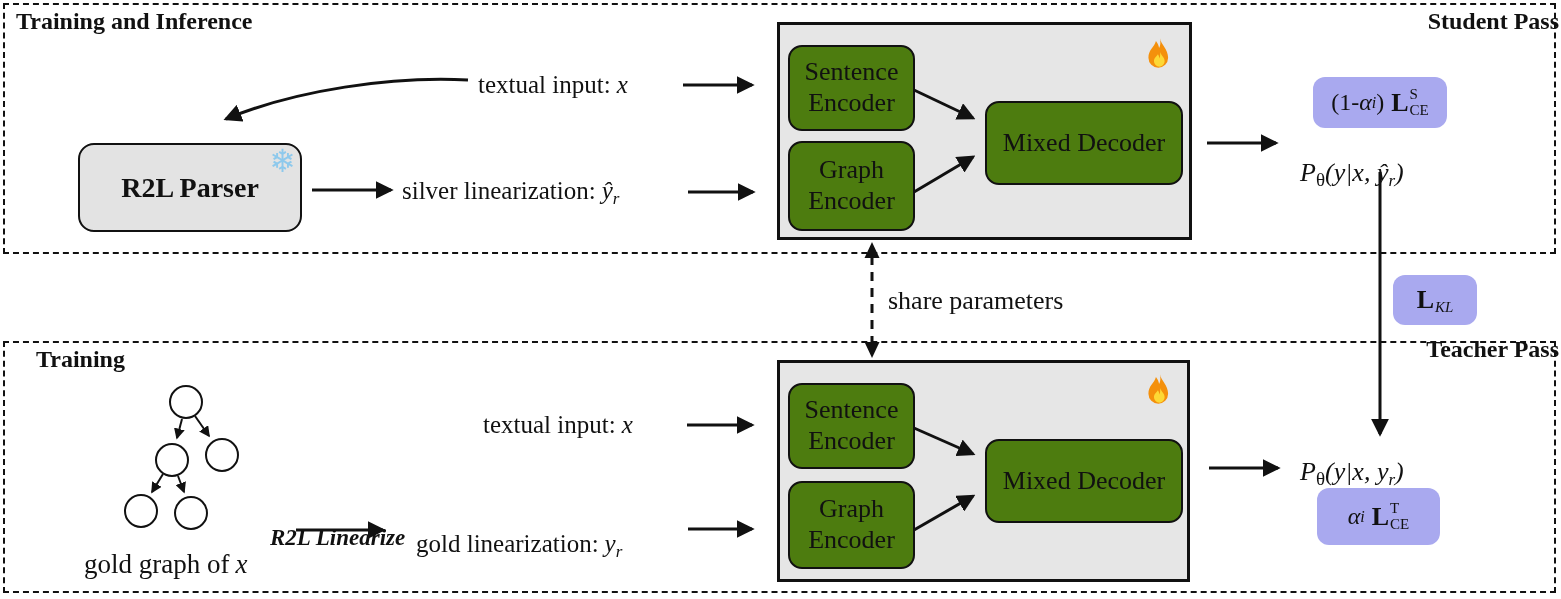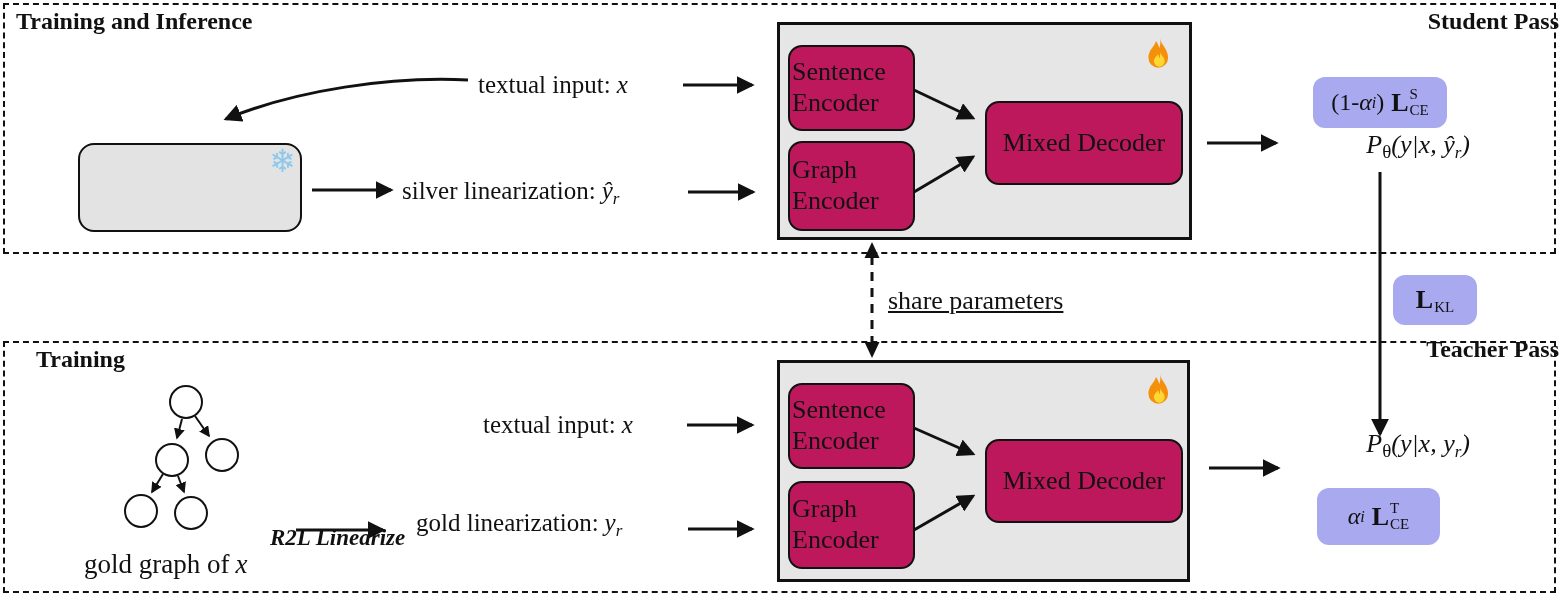--- a/index.html
+++ b/index.html
@@ -1,35 +1,35 @@
 <!DOCTYPE html>
 <html><head>
 <meta charset="utf-8">
 <style>
   html,body{margin:0;padding:0;background:#fff;}
   .canvas{position:relative;width:1561px;height:599px;background:#ffffff;
           font-family:"Liberation Serif","DejaVu Serif",serif;color:#111;overflow:hidden;padding-left:20px;}
   .dashed-box{position:absolute;border:2.5px dashed #111;box-sizing:border-box;background:transparent;}
   .section-title{position:absolute;font-weight:bold;font-size:24px;white-space:nowrap;}
   .panel{position:absolute;background:#e6e6e6;border:3px solid #111;box-sizing:border-box;}
-  .green-box{position:absolute;background:#be185d;border:2.5px solid #111;border-radius:14px;
-             display:flex;align-items:center;justify-content:center;
+  .green-box{position:absolute;background:#4d7c0f;border:2.5px solid #111;border-radius:14px;
+             display:flex;align-items:center;justify-content:center;text-align:center;
              font-size:26px;line-height:1.18;box-sizing:border-box;padding:2px;}
   .parser-box{position:absolute;left:78px;top:143px;width:224px;height:89px;background:#e3e3e3;
               border:2.5px solid #111;border-radius:16px;display:flex;align-items:center;
               justify-content:center;font-size:28px;font-weight:bold;box-sizing:border-box;}
   .snowflake{position:absolute;right:4px;top:0px;font-size:32px;line-height:1;
              font-family:"DejaVu Sans",sans-serif;color:#8ec9ec;font-weight:normal;}
   .badge{position:absolute;background:#a9a9ef;border-radius:12px;display:flex;align-items:center;
          justify-content:center;font-size:24px;white-space:nowrap;box-sizing:border-box;}
   .badge b{font-size:26px;}
   .label{position:absolute;font-size:25px;white-space:nowrap;}
   .label .var{font-style:italic;margin-left:6px;}
   .label .vsub{font-style:italic;font-size:17px;vertical-align:-5px;}
-  .formula{position:absolute;font-size:26px;font-style:italic;text-align:right;white-space:nowrap;}
+  .formula{position:absolute;font-size:26px;font-style:italic;text-align:left;white-space:nowrap;margin-top:28px;}
   .formula .theta{font-style:normal;font-size:19px;vertical-align:-5px;}
   .formula .vsub{font-size:17px;vertical-align:-5px;}
   .lstack{display:inline-flex;flex-direction:column;align-items:flex-start;vertical-align:-9px;
           font-size:15px;line-height:1.05;margin-left:1px;font-style:normal;}
   .alpha{font-style:italic;}
   .asub{font-style:italic;font-size:16px;vertical-align:-5px;}
   .coef-gap{display:inline-block;width:7px;}
   .node{position:absolute;width:34px;height:34px;border:2px solid #111;border-radius:50%;
         background:#fff;box-sizing:border-box;}
   .linearize{position:absolute;font-size:23px;font-weight:bold;font-style:italic;white-space:nowrap;margin-top:36px;}
@@ -44,20 +44,21 @@
 
   <div class="dashed-box" style="left:3px;top:3px;width:1553px;height:251px;"></div>
   <div class="dashed-box" style="left:3px;top:341px;width:1553px;height:252px;"></div>
 
   <div class="section-title" style="left:16px;top:8px;">Training and Inference</div>
   <div class="section-title" style="right:22px;top:8px;margin-left:9px;">Student Pass</div>
   <div class="section-title" style="left:22px;top:346px;margin-left:14px;">Training</div>
   <div class="section-title" style="right:22px;top:336px;">Teacher Pass</div>
 
   <div class="parser-box">
+    <span>R2L Parser</span>
     <span class="snowflake">❄</span>
   </div>
 
   <div class="label" style="left:478px;top:71px;">
     <span>textual input:</span><span class="var">x</span>
   </div>
   <div class="label" style="left:402px;top:177px;">
     <span>silver linearization:</span><span class="var">ŷ</span><span class="vsub">r</span>
   </div>
 
@@ -80,44 +81,44 @@
       <b>L</b>
       <span class="lstack">
         <span>S</span>
         <span>CE</span>
       </span>
   </div>
   <div class="formula" style="left:1300px;top:130px;width:170px;">
     <span>P</span><span class="theta">θ</span><span>(y|x, </span><span>ŷ</span><span class="vsub">r</span><span>)</span>
   </div>
 
-  <div class="share-label" style="left:888px;top:286px;text-decoration:underline;">share parameters</div>
+  <div class="share-label" style="left:888px;top:286px;">share parameters</div>
   <div class="badge" style="left:1393px;top:275px;width:84px;height:50px;">
     <b>L</b>
-      <span class="lstack" style="vertical-align:-14px;">
+      <span class="lstack" style="vertical-align:-14px;font-style:italic;">
         <span>&nbsp;</span>
         <span>KL</span>
       </span>
   </div>
 
   <div class="node" style="left:169px;top:385px;"></div>
   <div class="node" style="left:155px;top:443px;"></div>
   <div class="node" style="left:205px;top:438px;"></div>
   <div class="node" style="left:124px;top:494px;"></div>
   <div class="node" style="left:174px;top:496px;"></div>
 
   <div class="label" style="left:84px;top:549px;font-size:27px;">
     <span>gold graph of</span><span class="var">x</span>
   </div>
   <div class="linearize" style="left:270px;top:489px;">R2L Linearize</div>
 
   <div class="label" style="left:483px;top:411px;">
     <span>textual input:</span><span class="var">x</span>
   </div>
-  <div class="label" style="left:416px;top:509px;">
+  <div class="label" style="left:416px;top:530px;">
     <span>gold linearization:</span><span class="var">y</span><span class="vsub">r</span>
   </div>
 
   <div class="panel" style="left:777px;top:360px;width:413px;height:222px;">
     <div class="green-box" style="left:8px;top:20px;width:127px;height:86px;">Sentence Encoder</div>
     <div class="green-box" style="left:8px;top:118px;width:127px;height:88px;">Graph Encoder</div>
     <div class="green-box" style="left:205px;top:76px;width:198px;height:84px;">Mixed Decoder</div>
     <svg class="fire" style="left:360px;top:10px;" width="40" height="44" viewBox="0 0 34 38">
       <path fill="#f4900c" d="M17 1 C 18 7 24 10 24 18 A 8.5 8.5 0 0 1 7 18 C 7 11 12 9 13.5 3.5 C 15 5.5 15.8 7 16.2 9.5 C 17.6 7.5 17.5 4 17 1 Z"></path>
       <path fill="#fdd835" d="M17 13 C 18 16 21 17.5 21 21 A 4.6 4.6 0 0 1 11.8 21 C 11.8 18 14.2 17 15.2 15 C 15.9 16.1 16.4 17.1 16.6 18.5 C 17.3 17.1 17.2 14.8 17 13 Z"></path>

